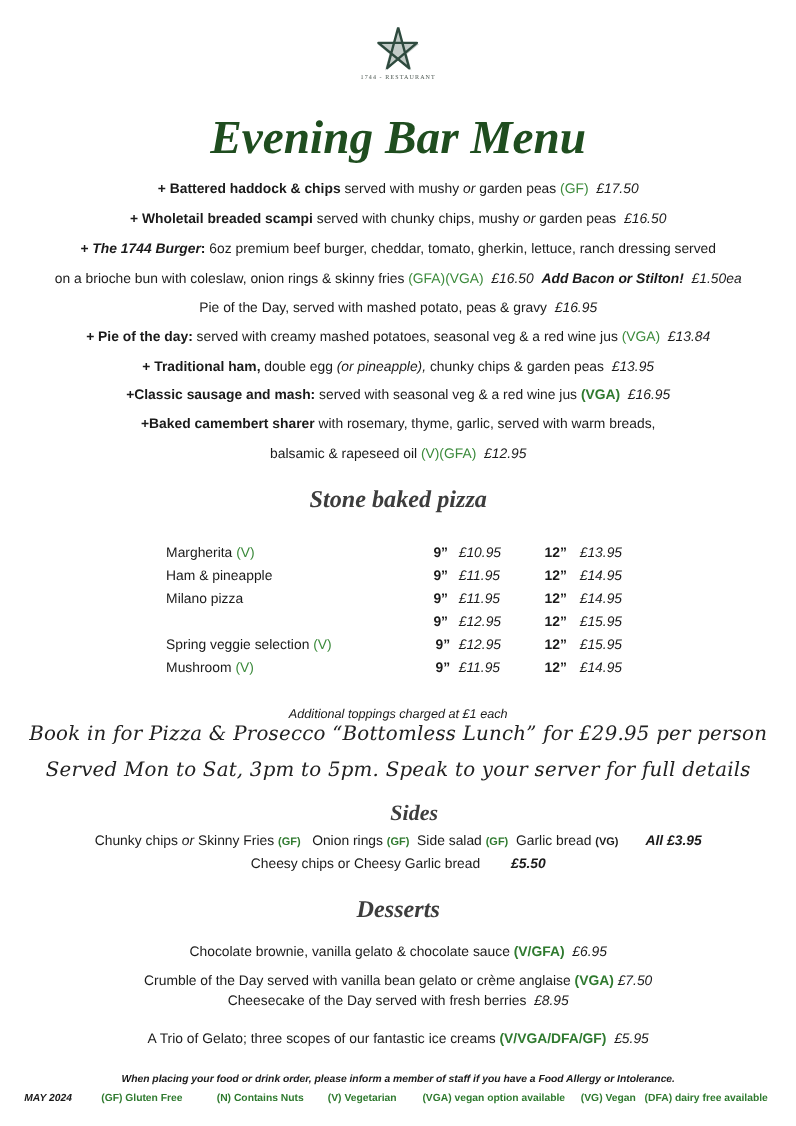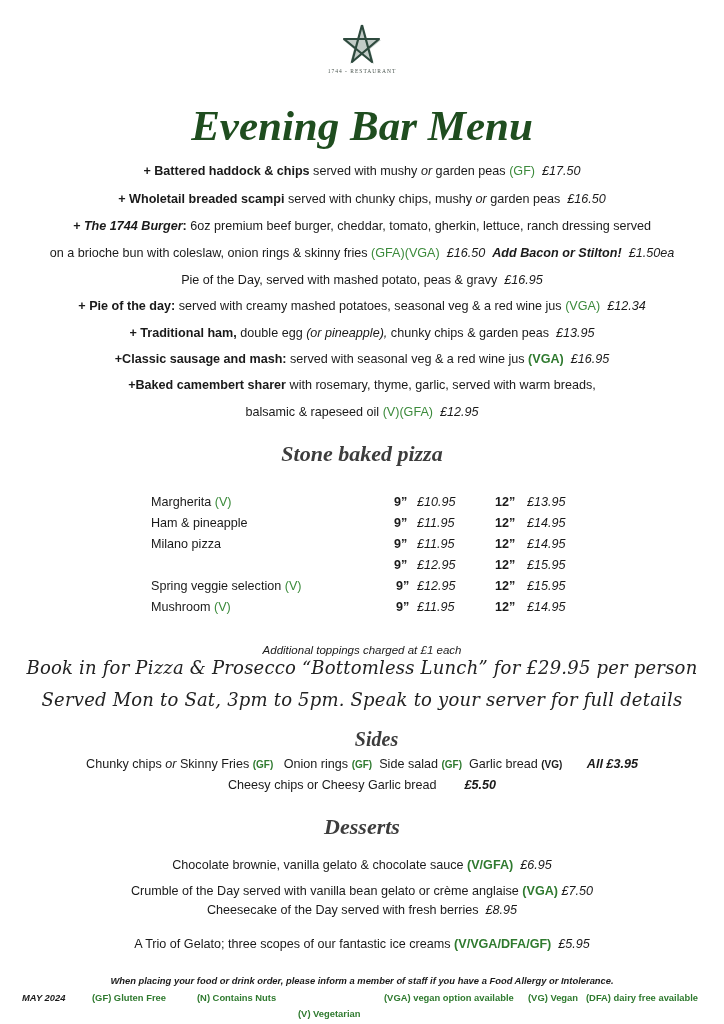--- a/index.html
+++ b/index.html
@@ -48,21 +48,21 @@
 <div class="line" style="top:218px">
   <span class="b i">+ </span><span class="b i">The 1744 Burger</span><span class="b">:</span><span> 6oz premium beef burger, cheddar, tomato, gherkin, lettuce, ranch dressing served</span>
 </div>
 <div class="line" style="top:245px">
   <span>on a brioche bun with coleslaw, onion rings &amp; skinny fries </span><span class="g">(GFA)(VGA)</span>&nbsp; <span class="i">£16.50</span>&nbsp; <span class="b i">Add Bacon or Stilton!</span>&nbsp; <span class="i">£1.50ea</span>
 </div>
 <div class="line" style="top:272px">
   <span>Pie of the Day, served with mashed potato, peas &amp; gravy </span>&nbsp;<span class="i">£16.95</span>
 </div>
 <div class="line" style="top:298px">
-  <span class="b">+ </span><span class="b">Pie of the day:</span><span> served with creamy mashed potatoes, seasonal veg &amp; a red wine jus </span><span class="g">(VGA)</span>&nbsp; <span class="i">£12.34</span>
+  <span class="b">+ </span><span class="b">Pie of the day:</span><span> served with creamy mashed potatoes, seasonal veg &amp; a red wine jus </span><span class="g">(VGA)</span>&nbsp; <span class="i">£13.84</span>
 </div>
 <div class="line" style="top:325px">
   <span class="b">+ </span><span class="b">Traditional ham,</span><span> double egg </span><span class="i">(or pineapple),</span><span> chunky chips &amp; garden peas </span>&nbsp;<span class="i">£13.95</span>
 </div>
 <div class="line" style="top:351px">
   <span class="b">+</span><span class="b">Classic sausage and mash:</span><span> served with seasonal veg &amp; a red wine jus </span><span class="gb">(VGA)</span>&nbsp; <span class="i">£16.95</span>
 </div>
 <div class="line" style="top:377px">
   <span class="b">+</span><span class="b">Baked camembert sharer</span><span> with rosemary, thyme, garlic, served with warm breads,</span>
 </div>
@@ -143,17 +143,17 @@
 </div>
 <div class="line" style="top:936px">
   <span>A Trio of Gelato; three scopes of our fantastic ice creams </span><span class="gb">(V/VGA/DFA/GF)</span>&nbsp; <span class="i">£5.95</span>
 </div>
 
 <div class="foot b i" style="top:975px; text-align:center;">When placing your food or drink order, please inform a member of staff if you have a Food Allergy or Intolerance.</div>
 <div class="foot" style="top:992px; height:12px;">
   <span class="k b i" style="left:22px; color:#1a1a1a;">MAY 2024</span>
   <span class="k" style="left:92px;">(GF) Gluten Free</span>
   <span class="k" style="left:197px;">(N) Contains Nuts</span>
-  <span class="k" style="left:298px;margin-top:16px;">(V) Vegetarian</span>
+  <span class="k" style="left:298px;">(V) Vegetarian</span>
   <span class="k" style="left:384px;">(VGA) vegan option available</span>
   <span class="k" style="left:528px;">(VG) Vegan</span>
   <span class="k" style="left:586px;">(DFA) dairy free available</span>
 </div>
 
 </body></html>

